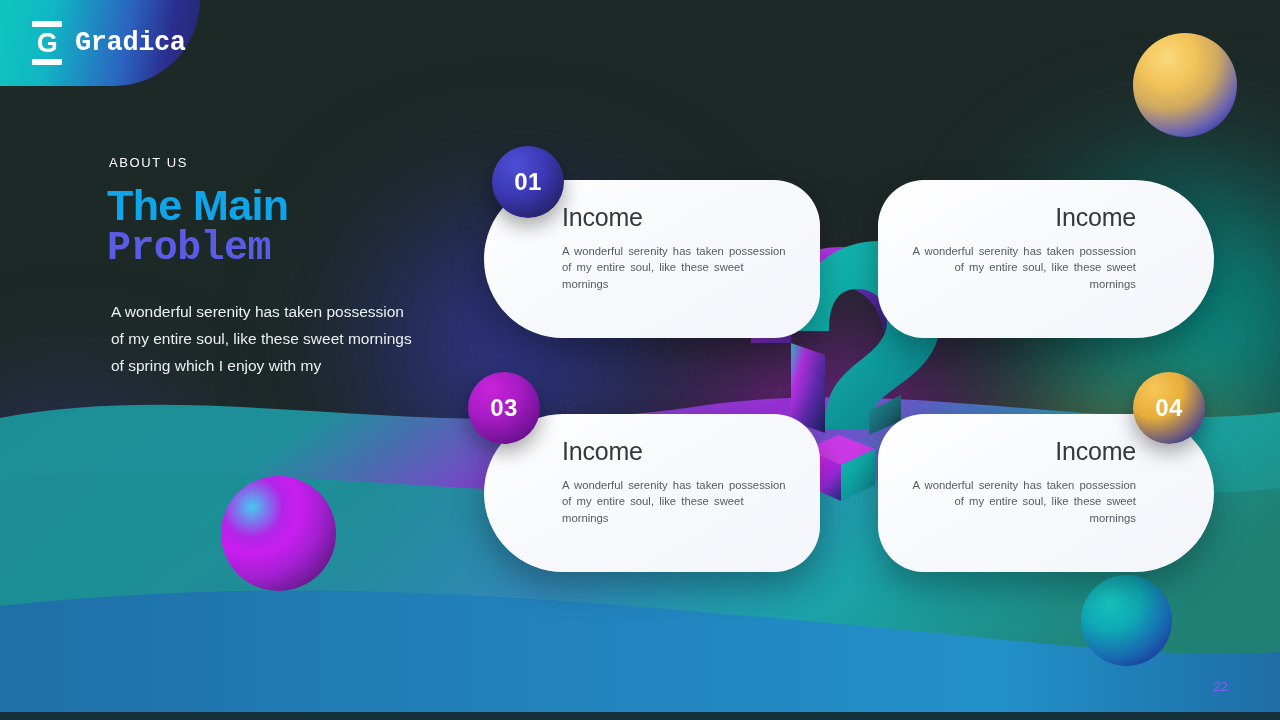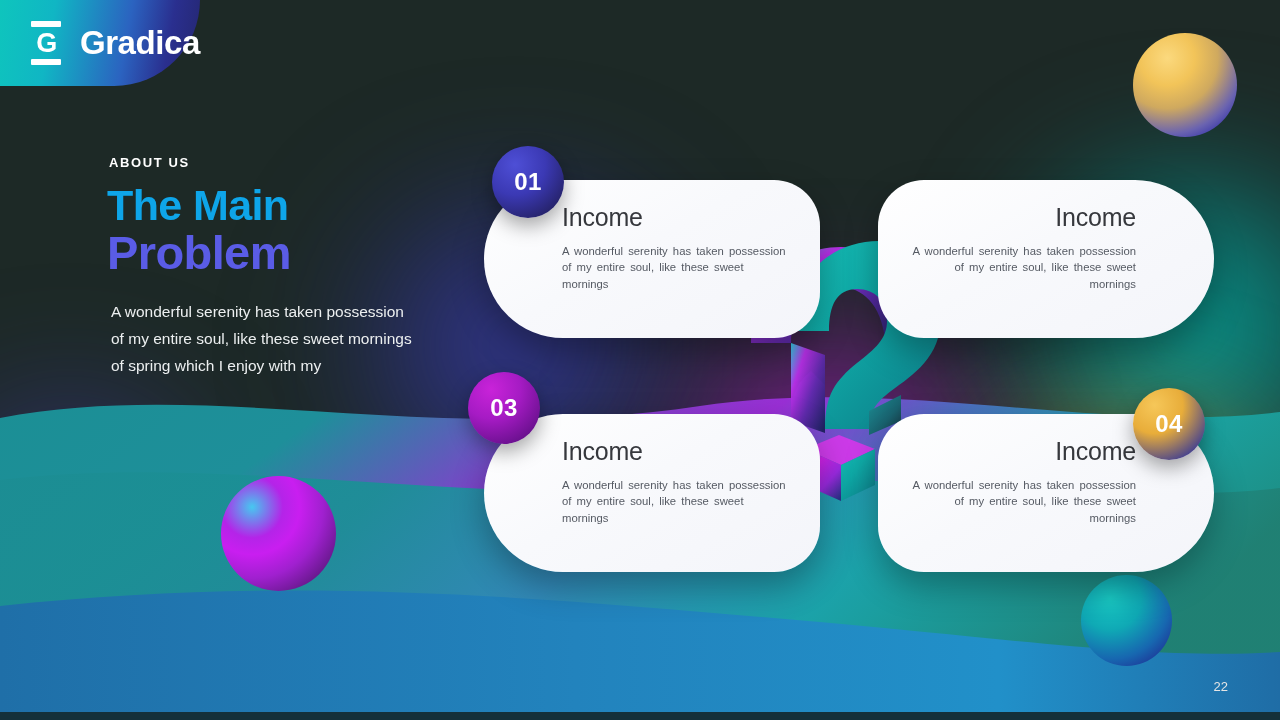--- a/index.html
+++ b/index.html
@@ -80,48 +80,50 @@
     width: 34px; height: 44px;
     display: flex; flex-direction: column; justify-content: space-between;
     align-items: center;
   }
   .logo-bar { width: 30px; height: 6px; background: #ffffff; border-radius: 1px; }
   .logo-g {
     font-size: 27px; font-weight: bold; color: #ffffff;
     line-height: 20px; letter-spacing: -0.5px;
   }
   .logo-word {
-    margin-left: 17px;
+    margin-left: 11px;
     color: #ffffff;
-    font-size: 33px;
+    font-size: 27px;
     font-weight: bold;
     letter-spacing: -0.4px;
+    font-family: Liberation Mono, monospace;
   }
 
   
   .eyebrow {
     position: absolute; left: 109px; top: 155px;
-    color: #ffffff; font-size: 13px; font-weight: bold;
+    color: #ffffff; font-size: 13px; font-weight: normal;
     letter-spacing: 1.6px;
     z-index: 6;
   }
   .headline {
     position: absolute; left: 107px; top: 182px;
     z-index: 6;
     line-height: 1.07;
   }
   .headline .l1 {
     display: block;
     color: #0ea5e9; font-size: 43px; font-weight: bold;
     letter-spacing: -0.6px;
   }
   .headline .l2 {
     display: block;
-    color: #5a5ce6; font-size: 47px; font-weight: bold;
+    color: #5a5ce6; font-size: 40px; font-weight: bold;
     letter-spacing: -0.6px;
+    font-family: Liberation Mono, monospace;
   }
   .lede {
     position: absolute; left: 111px; top: 298px;
     width: 306px;
     color: #eceff0; font-size: 15.5px; line-height: 27px;
     z-index: 6;
   }
 
   
   .qmark {
@@ -201,21 +203,21 @@
   }
   #badge-2 {
     left: 1133px; top: 146px;
     background: radial-gradient(circle at 30% 22%, #16c6bc 0%, #12a5ab 38%, #26328f 80%, #1e2470 100%);
   }
   #badge-3 {
     left: 468px; top: 372px;
     background: radial-gradient(circle at 32% 24%, #c923d9 0%, #a61bc4 40%, #6d1191 78%, #4c1070 100%);
   }
   #badge-4 {
-    left: 1133px; top: 388px;
+    left: 1133px; top: 372px;
     background: radial-gradient(circle at 30% 24%, #f6c759 0%, #e8ad3a 38%, #3a3a95 84%, #26266f 100%);
   }
 
   
   .sphere { position: absolute; border-radius: 50%; }
   #sphere-gold {
     left: 1133px; top: 33px; width: 104px; height: 104px;
     background: radial-gradient(circle at 33% 24%, #fbd97e 0%, #f2c459 26%, #cfa95f 48%, #6a63b0 72%, #2020a8 92%, #1a1a8e 100%);
     z-index: 6;
   }
@@ -227,21 +229,21 @@
   #sphere-teal {
     left: 1081px; top: 575px; width: 91px; height: 91px;
     background: radial-gradient(circle at 32% 26%, #19c9c4 0%, #0fa9b5 34%, #1767b0 66%, #1f2a92 90%, #1d2180 100%);
     z-index: 6;
   }
 
   
   .page-num {
     position: absolute;
     right: 52px; bottom: 26px;
-    color: #e5e5e5;
+    color: #8b5cf6;
     font-size: 13px;
     z-index: 10;
   }
 </style>
 </head>
 <body>
 
 <div class="slide">
 
   <div class="bg-base"></div>

